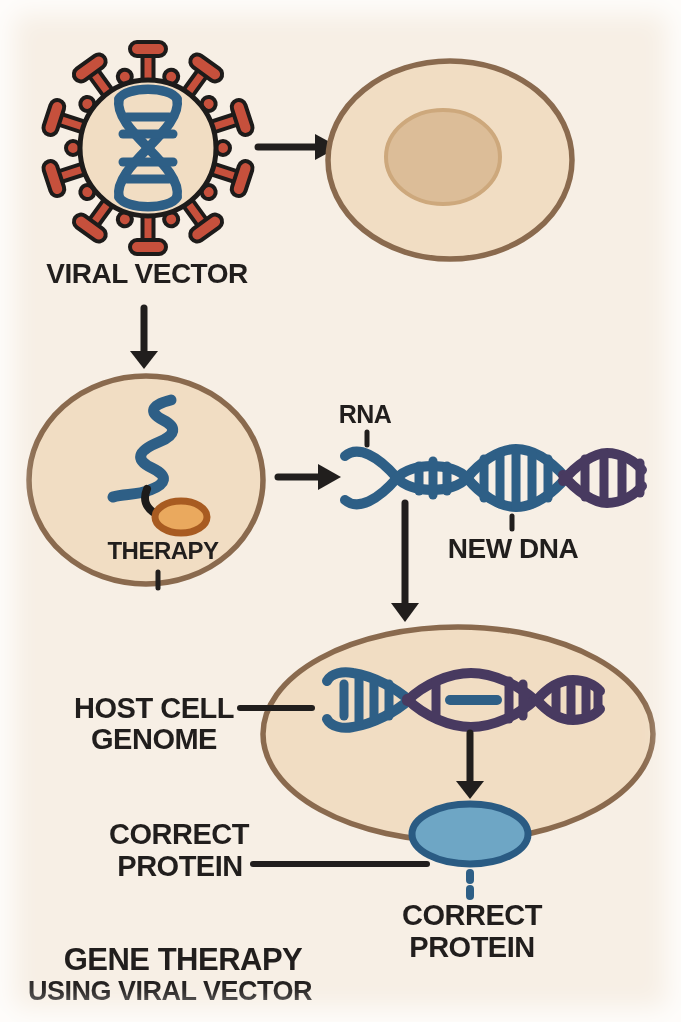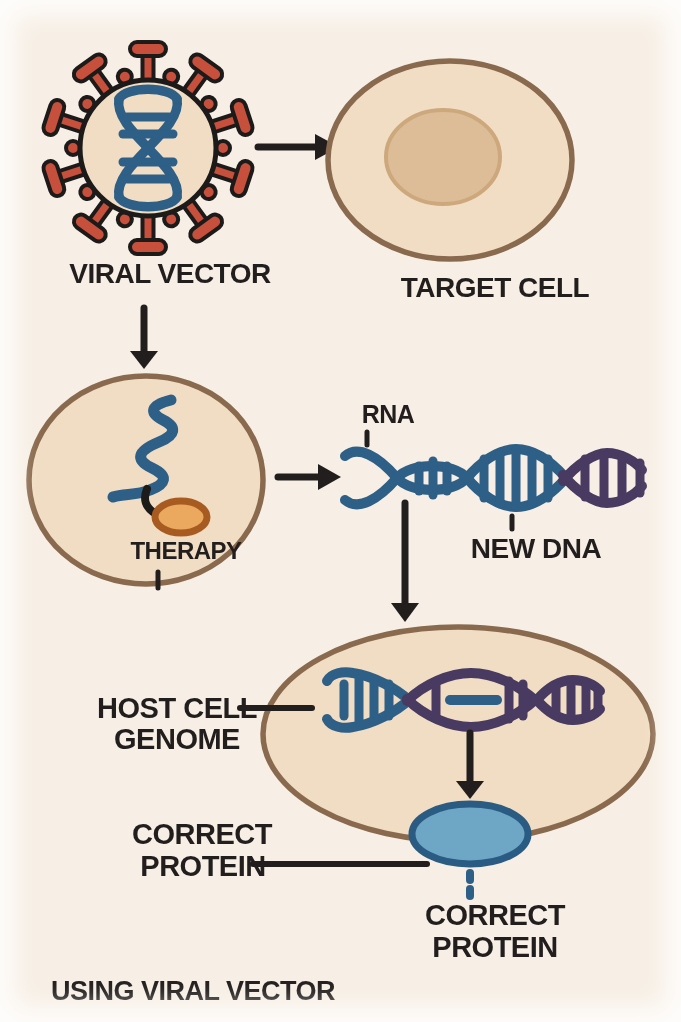--- a/index.html
+++ b/index.html
@@ -13,21 +13,21 @@
     position:relative;width:681px;height:1022px;background:var(--background);
     font-family:"Liberation Sans",sans-serif;overflow:hidden;
   }
   .canvas::after{
     content:"";position:absolute;inset:0;pointer-events:none;
     box-shadow:inset 0 0 26px 14px rgba(255,255,255,.85);
   }
   .diagram-svg{position:absolute;left:0;top:0;}
   .lbl{
     position:absolute;font-weight:bold;color:var(--ink);white-space:nowrap;
-    transform:translate(-50%,-50%);letter-spacing:-0.5px;line-height:1;margin-left:23px;
+    transform:translate(-50%,-50%);letter-spacing:-0.5px;line-height:1;
   }
   
   .spike{fill:var(--virus-red);stroke:var(--outline-black);stroke-width:4;stroke-linejoin:round;}
   .virus-body{fill:var(--cell-fill);stroke:var(--outline-black);stroke-width:5;}
   .helix-blue{stroke:var(--dna-blue);fill:none;stroke-linecap:round;}
   .helix-purple{stroke:var(--dna-purple);fill:none;stroke-linecap:round;}
   .cell{fill:var(--cell-fill);stroke:var(--membrane-brown);stroke-width:5.5;}
   .nucleus{fill:var(--nucleus-fill);stroke:var(--nucleus-stroke);stroke-width:4;}
   .arrow-line{stroke:var(--ink);stroke-width:7;stroke-linecap:round;fill:none;}
   .arrow-head{fill:var(--ink);stroke:none;}
@@ -177,24 +177,24 @@
     <line x1="240" y1="708" x2="312" y2="708" class="connector" stroke-width="5"></line>
     <line x1="253" y1="864" x2="427" y2="864" class="connector"></line>
 
     <g>
       <line x1="470" y1="873" x2="470" y2="880" class="blue-dash"></line>
       <line x1="470" y1="889" x2="470" y2="896" class="blue-dash"></line>
     </g>
   </svg>
 
   <div class="lbl" style="left:147px;top:274px;font-size:28px">VIRAL VECTOR</div>
-  <div class="lbl" style="left:472px;top:288px;font-size:28px">TARGET CELL</div>
   <div class="lbl" style="left:163px;top:551px;font-size:24px">THERAPY</div>
   <div class="lbl" style="left:365px;top:414px;font-size:25px">RNA</div>
   <div class="lbl" style="left:154px;top:708px;font-size:29px">HOST CELL</div>
   <div class="lbl" style="left:513px;top:549px;font-size:28px">NEW DNA</div>
   <div class="lbl" style="left:154px;top:739px;font-size:29px">GENOME</div>
   <div class="lbl" style="left:179px;top:834px;font-size:29px">CORRECT</div>
   <div class="lbl" style="left:180px;top:866px;font-size:29px">PROTEIN</div>
   <div class="lbl" style="left:472px;top:915px;font-size:29px">CORRECT</div>
   <div class="lbl" style="left:472px;top:947px;font-size:29px">PROTEIN</div>
+  <div class="lbl" style="left:183px;top:959px;font-size:31px">GENE THERAPY</div>
   <div class="lbl" style="left:170px;top:991px;font-size:27px">USING VIRAL VECTOR</div>
 </div>
 
 </body></html>

